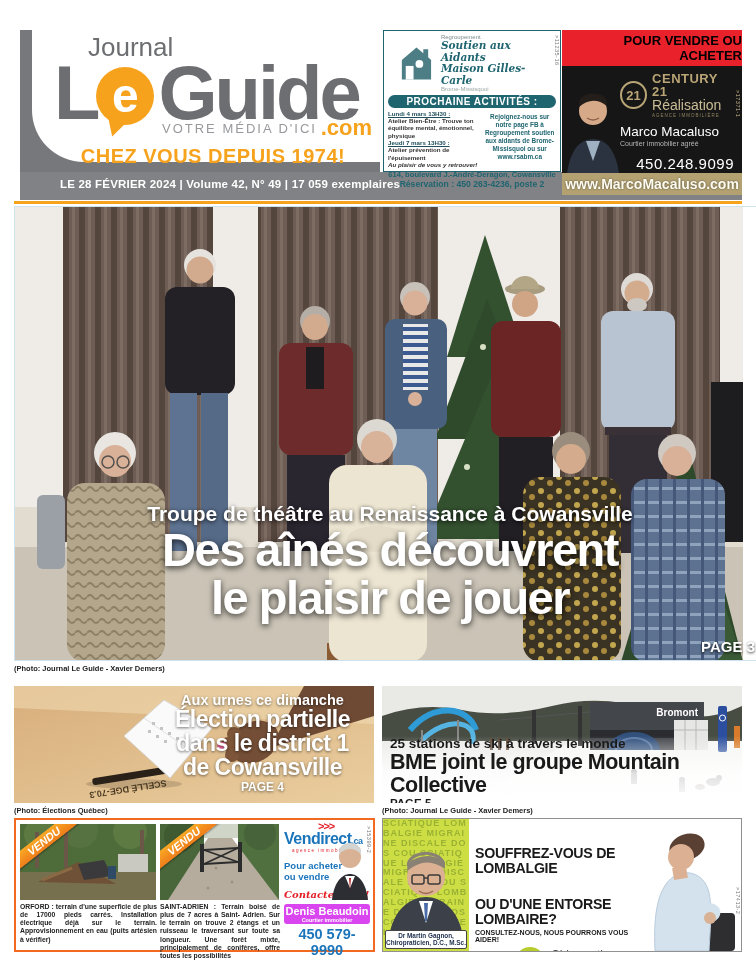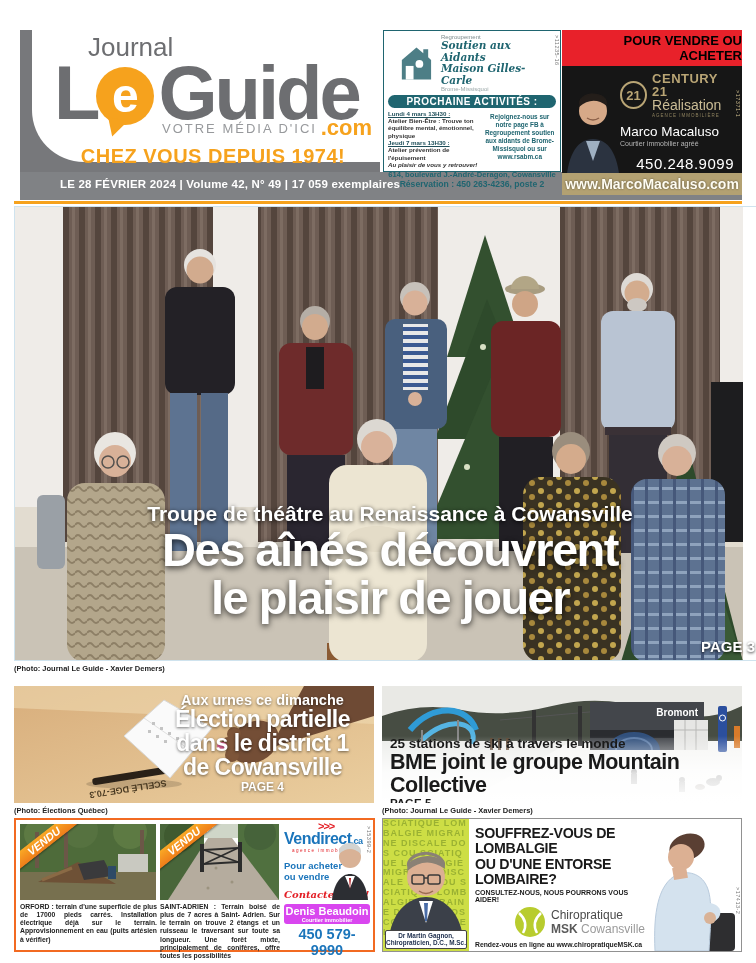--- a/index.html
+++ b/index.html
@@ -107,21 +107,21 @@
   .vend-man { position:absolute; right:0; top:20px; }
   .vcode-vend { right:1px; top:6px; }
 
   
   .ad-chiro { position:absolute; left:382px; top:818px; width:360px; height:134px; border:1px solid #919191; background:#fff; overflow:hidden; }
   .chiro-left { position:absolute; left:0; top:0; width:86px; height:132px; background:#cdde45; overflow:hidden; }
   .chiro-words { position:absolute; inset:0; font-size:9px; font-weight:bold; color:rgba(70,105,20,.38); line-height:1.1; word-break:break-all; letter-spacing:1px; }
   .chiro-dr { position:absolute; left:0; bottom:14px; }
   .chiro-cap { position:absolute; left:2px; bottom:2px; width:82px; background:#fff; border:1px solid #444; border-radius:2px; font-size:6.4px; font-weight:bold; color:#1a2b4a; text-align:center; line-height:1.2; padding:1px 0; }
   .chiro-mid { position:absolute; left:92px; top:7px; width:178px; }
-  .chiro-h { font-size:14.2px; font-weight:bold; color:#1a1a1a; line-height:1.08; letter-spacing:-0.3px; }
+  .chiro-h { font-size:14.2px; font-weight:bold; color:#1a1a1a; line-height:1.08; letter-spacing:-0.3px;margin-top:20px; }
   .chiro-sub { font-size:7px; font-weight:bold; color:#1a1a1a; margin-top:2px; }
   .chiro-logorow { display:flex; align-items:center; gap:6px; margin:4px 0 0 40px; }
   .chiro-brand1 { font-size:12px; color:#4a4a4a; line-height:1.15; }
   .chiro-brand2 { font-size:12px; line-height:1.1; }
   .chiro-brand2 .msk { font-weight:bold; color:#5a5a5a; }
   .chiro-brand2 .cow { color:#9a9a9a; }
   .chiro-links { font-size:6.8px; font-weight:bold; color:#1a1a1a; margin-top:4px; line-height:1.3; }
   .chiro-woman { position:absolute; right:6px; top:0; }
   .vcode-chiro { right:0px; top:68px; }
 </style>

